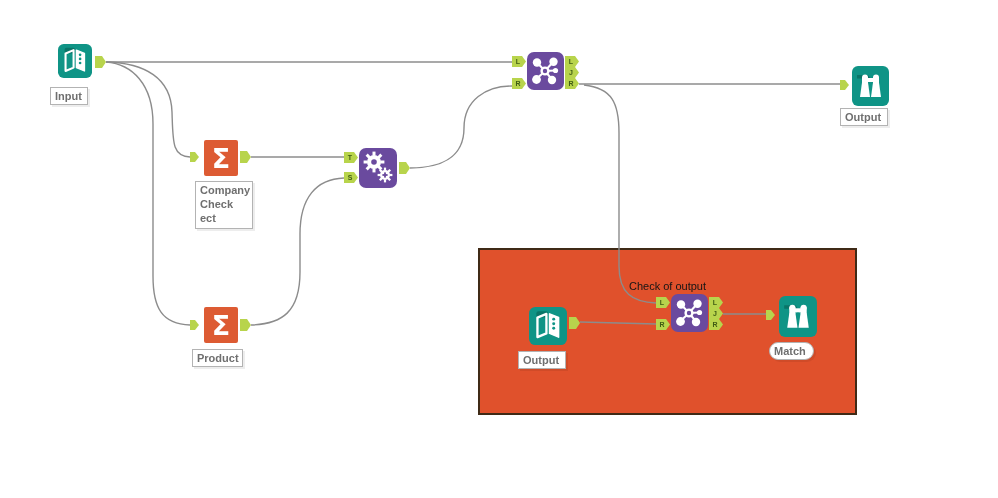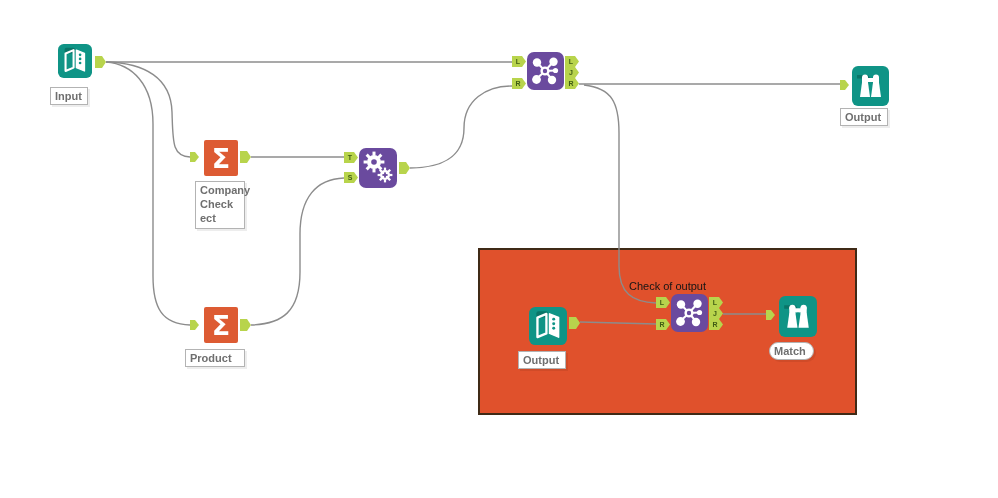--- a/index.html
+++ b/index.html
@@ -68,35 +68,35 @@
   <div class="label" style="left:50px;top:87px;width:38px;">Input</div>
 
   <div class="tool" style="left:204px;top:140px;">
     <svg width="34" height="36" viewBox="0 0 34 36">
       <rect x="0" y="0" width="34" height="36" rx="2" fill="#dd5b33"></rect>
       <text x="17" y="28" text-anchor="middle" font-family="DejaVu Sans, sans-serif" font-size="27" font-weight="bold" fill="#ffffff">Σ</text>
     </svg>
   </div>
   <div class="anchor plain-in" style="left:190px;top:152px;"></div>
   <div class="anchor plain-out" style="left:240px;top:151px;"></div>
-  <div class="label" style="left:195px;top:181px;width:50px;height:48px;">
+  <div class="label" style="left:195px;top:181px;width:58px;height:48px;">
     <div>Company</div>
     <div>Check</div>
     <div>ect</div>
   </div>
 
   <div class="tool" style="left:204px;top:307px;">
     <svg width="34" height="36" viewBox="0 0 34 36">
       <rect x="0" y="0" width="34" height="36" rx="2" fill="#dd5b33"></rect>
       <text x="17" y="28" text-anchor="middle" font-family="DejaVu Sans, sans-serif" font-size="27" font-weight="bold" fill="#ffffff">Σ</text>
     </svg>
   </div>
   <div class="anchor plain-in" style="left:190px;top:320px;"></div>
   <div class="anchor plain-out" style="left:240px;top:319px;"></div>
-  <div class="label" style="left:185px;top:349px;width:60px;">Product</div>
+  <div class="label" style="left:192px;top:349px;width:51px;">Product</div>
 
   <div class="tool" style="left:359px;top:148px;">
     <svg width="38" height="40" viewBox="0 0 38 40">
       <rect x="0" y="0" width="38" height="40" rx="7" fill="#6a4a9e"></rect>
       <g fill="#ffffff">
         <circle cx="15" cy="14" r="7"></circle>
         <g>
           <rect x="13.5" y="3.6" width="3" height="4" transform="rotate(0 15 14)"></rect>
           <rect x="13.5" y="3.6" width="3" height="4" transform="rotate(45 15 14)"></rect>
           <rect x="13.5" y="3.6" width="3" height="4" transform="rotate(90 15 14)"></rect>

